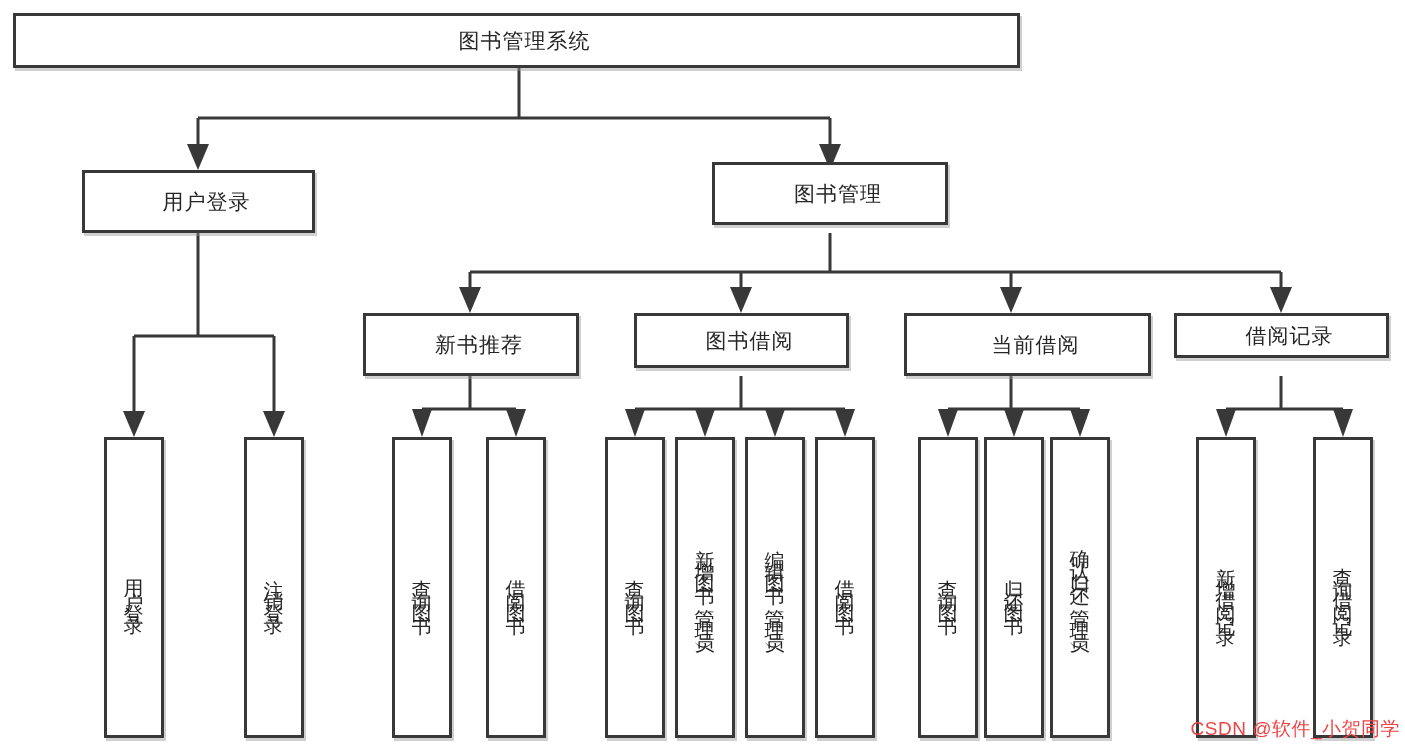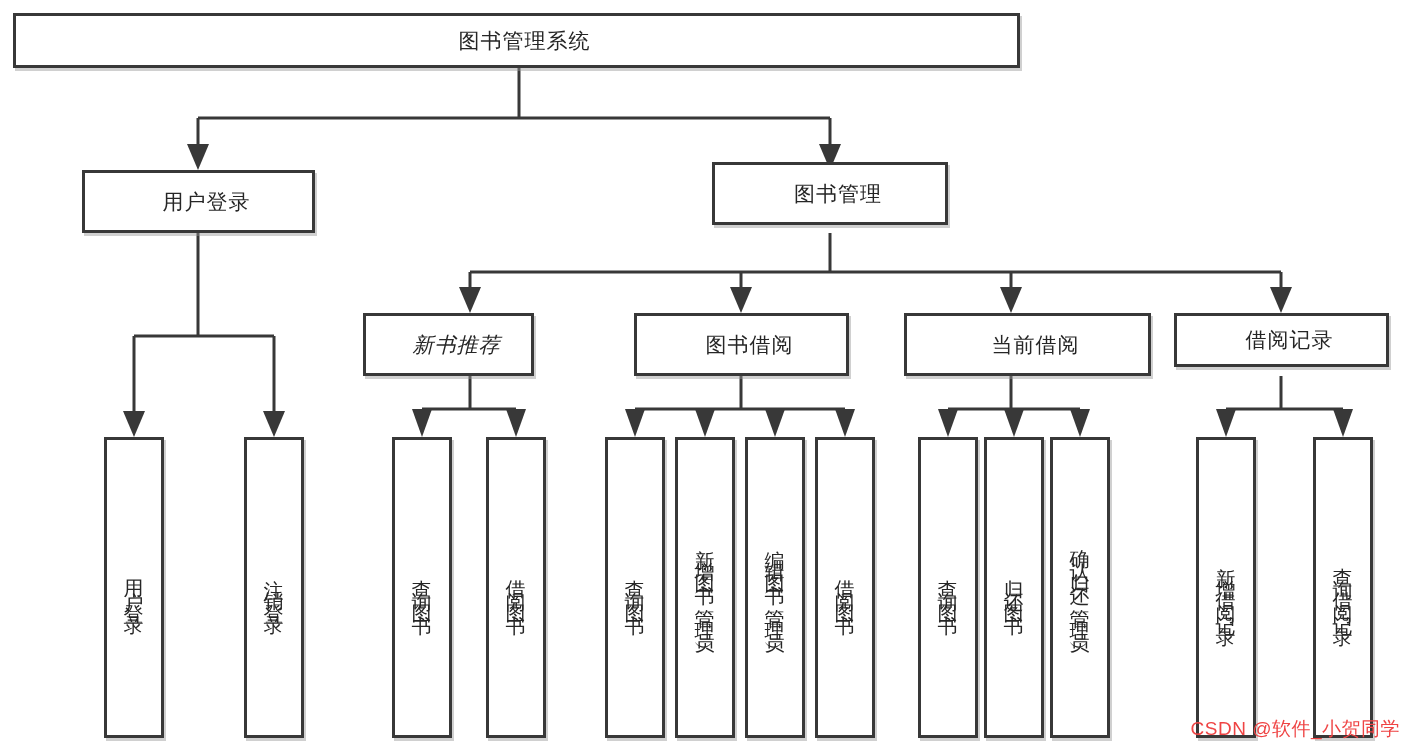--- a/index.html
+++ b/index.html
@@ -91,24 +91,24 @@
       <polygon points="1216,409 1236,409 1226,437"></polygon>
       <polygon points="1333,409 1353,409 1343,437"></polygon>
     </g>
   </svg>
 
   <div class="box h-label" style="left:13px; top:13px; width:1007px; height:55px;">图书管理系统</div>
 
   <div class="box h-label" style="left:82px; top:170px; width:233px; height:63px;">用户登录</div>
   <div class="box h-label" style="left:712px; top:162px; width:236px; height:63px;">图书管理</div>
 
-  <div class="box h-label" style="left:363px; top:313px; width:171px; height:63px;font-style:italic;">新书推荐</div>
-  <div class="box h-label" style="left:634px; top:313px; width:215px; height:63px;">图书借阅</div>
+  <div class="box h-label" style="left:363px; top:313px; width:216px; height:63px;">新书推荐</div>
+  <div class="box h-label" style="left:634px; top:313px; width:215px; height:55px;">图书借阅</div>
   <div class="box h-label" style="left:904px; top:313px; width:247px; height:63px;">当前借阅</div>
-  <div class="box h-label" style="left:1174px; top:313px; width:215px; height:54px;">借阅记录</div>
+  <div class="box h-label" style="left:1174px; top:313px; width:215px; height:45px;">借阅记录</div>
 
   <div class="box leaf" style="left:104px; top:437px; width:60px; height:301px;">用户登录</div>
   <div class="box leaf" style="left:244px; top:437px; width:60px; height:301px;">注销登录</div>
 
   <div class="box leaf" style="left:392px; top:437px; width:60px; height:301px;">查询图书</div>
   <div class="box leaf" style="left:486px; top:437px; width:60px; height:301px;">借阅图书</div>
 
   <div class="box leaf" style="left:605px; top:437px; width:60px; height:301px;">查询图书</div>
   <div class="box leaf" style="left:675px; top:437px; width:60px; height:301px;">新增图书（管理员）</div>
   <div class="box leaf" style="left:745px; top:437px; width:60px; height:301px;">编辑图书（管理员）</div>

